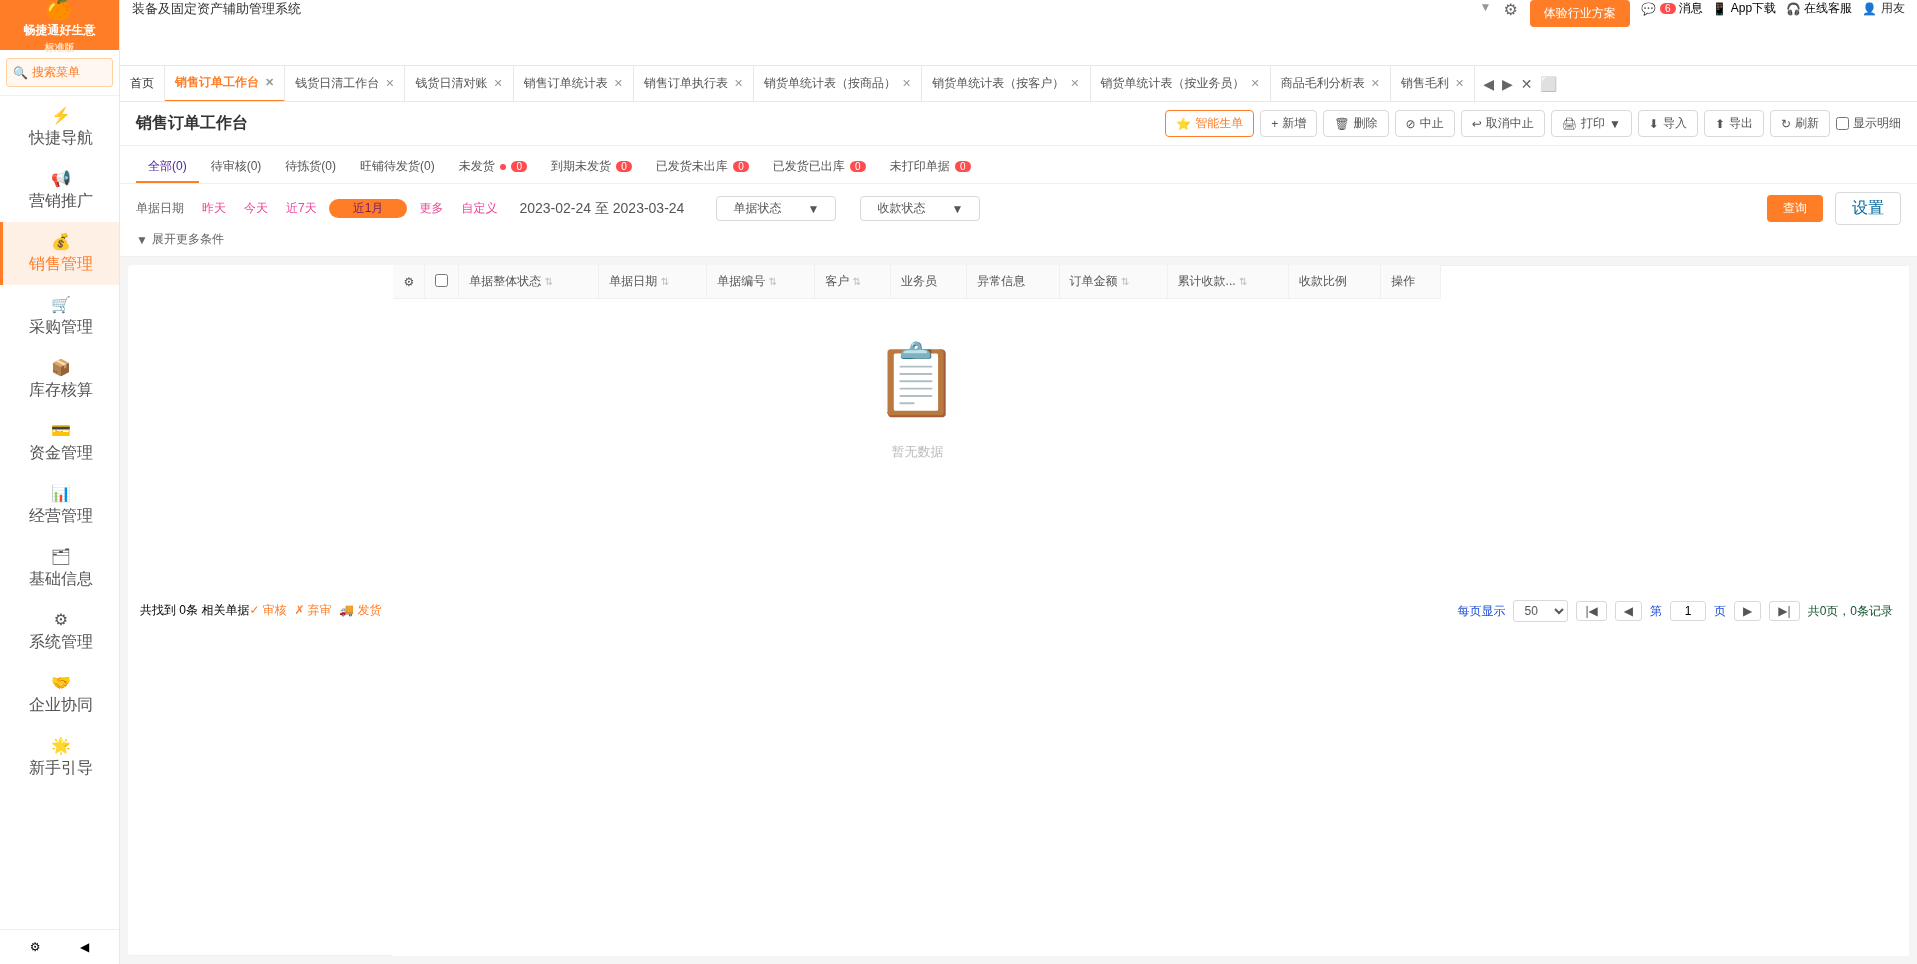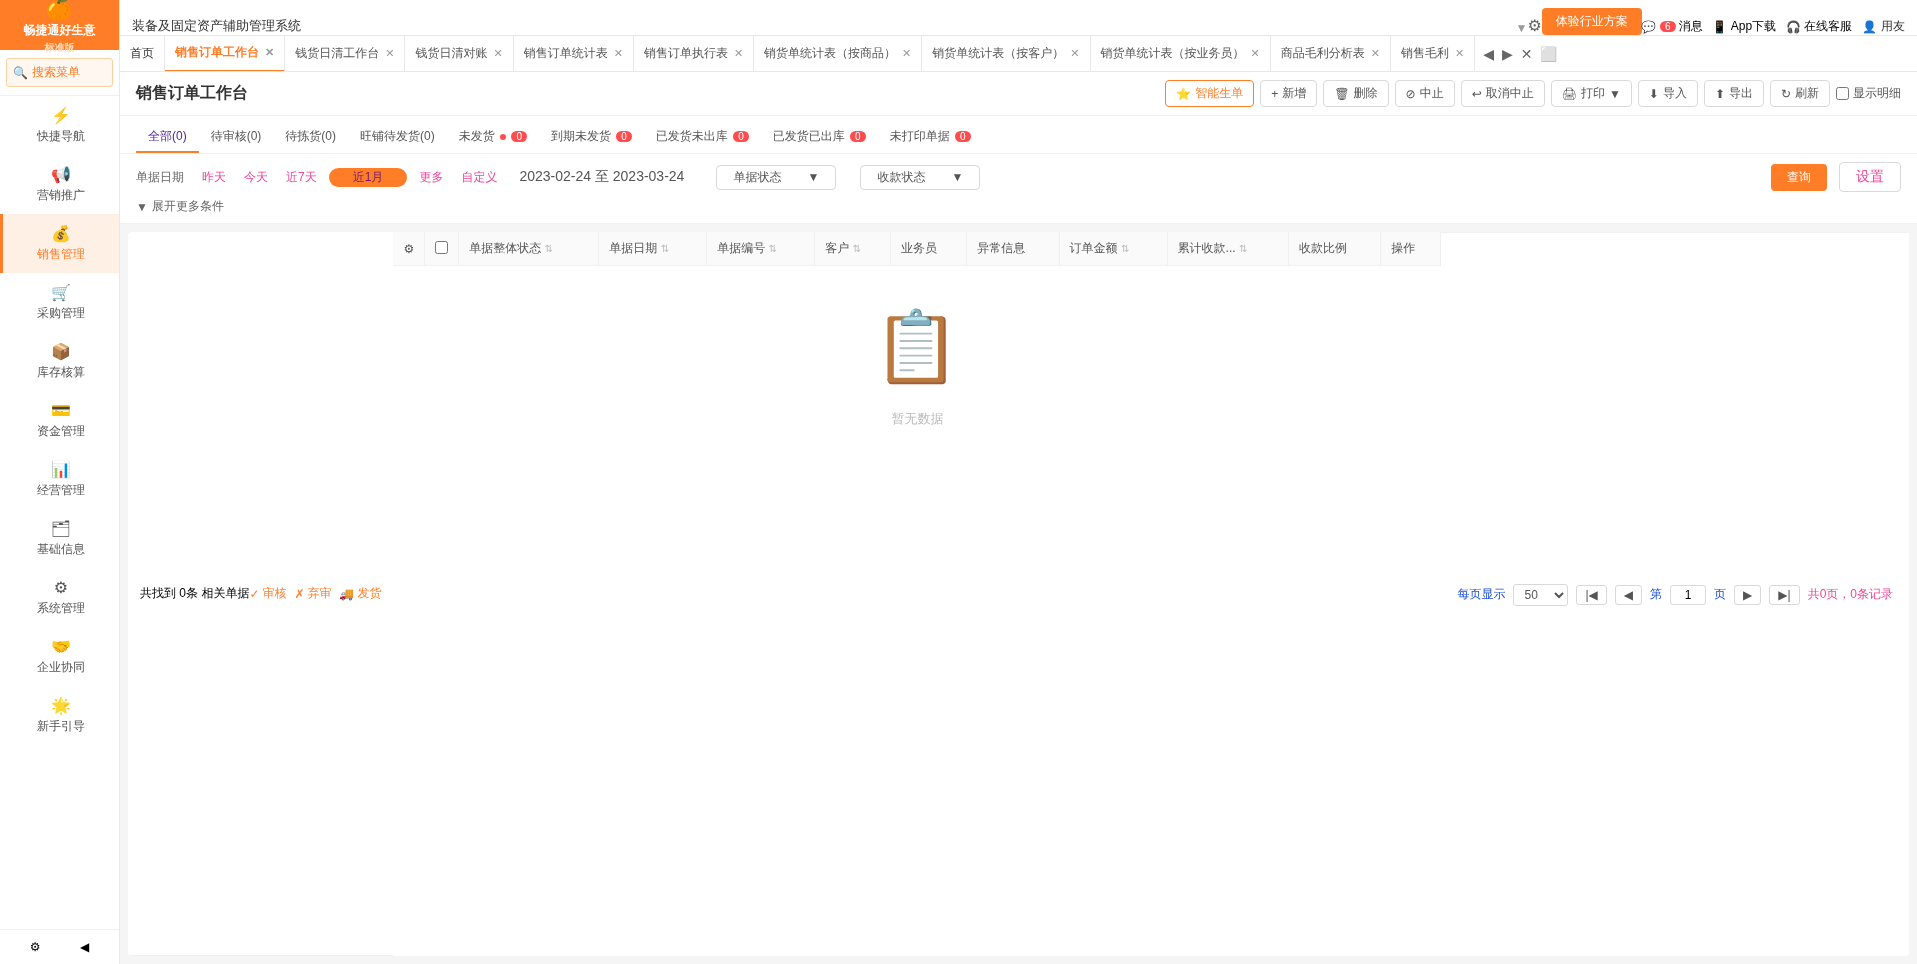--- a/index.html
+++ b/index.html
@@ -8,28 +8,28 @@
     
     .sidebar { width: 120px; background: #fff; display: flex; flex-direction: column; border-right: 1px solid #e8e8e8; flex-shrink: 0; }
     .sidebar-logo { height: 50px; background: #ff7d26; display: flex; align-items: center; justify-content: center; flex-direction: column; color: #fff; font-size: 13px; font-weight: bold; }
     .sidebar-logo .sub { font-size: 10px; color: #ffe0c0; margin-top: 2px; }
     .sidebar-search { padding: 8px 6px; border-bottom: 1px solid #f0f0f0; }
     .sidebar-search-btn { width: 100%; background: #fff7f0; border: 1px solid #ffd0a0; border-radius: 3px; padding: 5px 6px; color: #ff7d26; cursor: pointer; display: flex; align-items: center; gap: 4px; }
     .sidebar-nav { flex: 1; overflow-y: auto; }
     .sidebar-item { display: flex; flex-direction: column; align-items: center; padding: 10px 6px; cursor: pointer; color: #555; border-left: 3px solid transparent; }
     .sidebar-item.active { background: #fff0e6; color: #ff7d26; border-left-color: #ff7d26; }
     .sidebar-item .icon { font-size: 16px; margin-bottom: 3px; }
-    .sidebar-item .label { font-size: 12px; text-align: center; }
+    .sidebar-item .label { font-size: 16px; text-align: center; }
     .sidebar-bottom { padding: 10px; display: flex; align-items: center; justify-content: space-around; border-top: 1px solid #f0f0f0; }
 
     
     .main { flex: 1; display: flex; flex-direction: column; overflow: hidden; }
 
     
-    .topbar { height: 36px; background: #fff; border-bottom: 1px solid #e8e8e8; display: flex; align-items: flex-end; padding: 0 12px; gap: 0; }
+    .topbar { height: 66px; background: #fff; border-bottom: 1px solid #e8e8e8; display: flex; align-items: flex-start; padding: 0 12px; gap: 12px; }
     .topbar-title { font-size: 13px; color: #333; flex: 1; }
     .topbar-actions { display: flex; align-items: center; gap: 10px; }
     .topbar-btn-orange { background: #ff7d26; color: #fff; border: none; border-radius: 4px; padding: 5px 14px; cursor: pointer; font-size: 12px; }
     .topbar-user { display: flex; align-items: center; gap: 4px; color: #333; cursor: pointer; }
     .badge { background: #ff4d4f; color: #fff; border-radius: 10px; font-size: 10px; padding: 0 4px; min-width: 16px; text-align: center; }
 
     
     .tabs { display: flex; align-items: center; background: #fff; border-bottom: 1px solid #e8e8e8; overflow: hidden; height: 36px; }
     .tab { display: flex; align-items: center; padding: 0 10px; height: 36px; border-right: 1px solid #e8e8e8; cursor: pointer; white-space: nowrap; color: #555; font-size: 12px; flex-shrink: 0; }
     .tab.active { background: #fff; color: #ff7d26; border-bottom: 2px solid #ff7d26; font-weight: bold; }
@@ -57,21 +57,21 @@
     
     .filter-area { background: #fff; padding: 8px 16px; border-bottom: 1px solid #f0f0f0; }
     .filter-row { display: flex; align-items: center; gap: 12px; }
     .filter-label { color: #666; white-space: nowrap; }
     .filter-options { display: flex; align-items: center; gap: 6px; }
     .filter-option { color: #ec4899; cursor: pointer; padding: 2px 6px; border-radius: 3px; }
     .filter-option.active { background: #ff7d26; color: #701a75; border-radius: 10px; padding: 1px 24px; }
     .filter-select { border: 1px solid #d9d9d9; border-radius: 4px; padding: 3px 16px; color: #555; background: #fff; cursor: pointer; min-width: 120px; display: flex; align-items: center; justify-content: space-between; gap: 4px; }
     .expand-btn { color: #666; cursor: pointer; font-size: 12px; display: flex; align-items: center; gap: 4px; }
     .btn-query { background: #ff7d26; color: #fff; border: none; border-radius: 4px; padding: 5px 16px; cursor: pointer; font-size: 12px; }
-    .btn-set { background: #fff; border: 1px solid #d9d9d9; color: #ec4899; border-radius: 4px; padding: 5px 16px; cursor: pointer; font-size: 14px; }
+    .btn-set { background: #fff; border: 1px solid #d9d9d9; color: #0369a1; border-radius: 4px; padding: 5px 16px; cursor: pointer; font-size: 16px; }
 
     
     .table-area { flex: 1; background: #fff; margin: 8px; border-radius: 4px; overflow: hidden; display: flex; flex-direction: row; }
     .table-toolbar { padding: 6px 12px; display: flex; align-items: center; justify-content: space-between; border-bottom: 1px solid #f0f0f0; }
     .table-actions { display: flex; gap: 8px; }
     .table-action-btn { color: #555; cursor: pointer; font-size: 12px; display: flex; align-items: center; gap: 3px; }
     .table-action-btn.orange { color: #ff7d26; }
 
     
     .data-table { width: 100%; border-collapse: collapse; }
@@ -84,21 +84,21 @@
     .empty-state { flex: 1; display: flex; flex-direction: column; align-items: center; justify-content: center; padding: 40px; }
     .empty-text { color: #bbb; font-size: 13px; margin-top: 12px; }
 
     
     .pagination { padding: 8px 16px; display: flex; align-items: center; justify-content: flex-end; gap: 8px; border-top: 1px solid #f0f0f0; background: #fff; }
     .pagination-label { color: #1d4ed8; }
     .page-size-select { border: 1px solid #d9d9d9; border-radius: 3px; padding: 2px 6px; color: #555; background: #fff; }
     .page-btn { border: 1px solid #d9d9d9; background: #fff; color: #555; border-radius: 3px; padding: 2px 8px; cursor: pointer; }
     .page-btn:disabled { color: #ccc; cursor: not-allowed; }
     .page-input { border: 1px solid #d9d9d9; border-radius: 3px; padding: 2px 6px; width: 36px; text-align: center; }
-    .page-info { color: #ec4899; }
+    .page-info { color: #14532d; }
 
     
     .table-scroll { overflow-x: auto; flex: 1; }
     .table-scroll::-webkit-scrollbar { height: 6px; }
     .table-scroll::-webkit-scrollbar-track { background: #f0f0f0; }
     .table-scroll::-webkit-scrollbar-thumb { background: #ccc; border-radius: 3px; }
 
     .logo-icon { font-size: 22px; }
   </style>
 </head>

